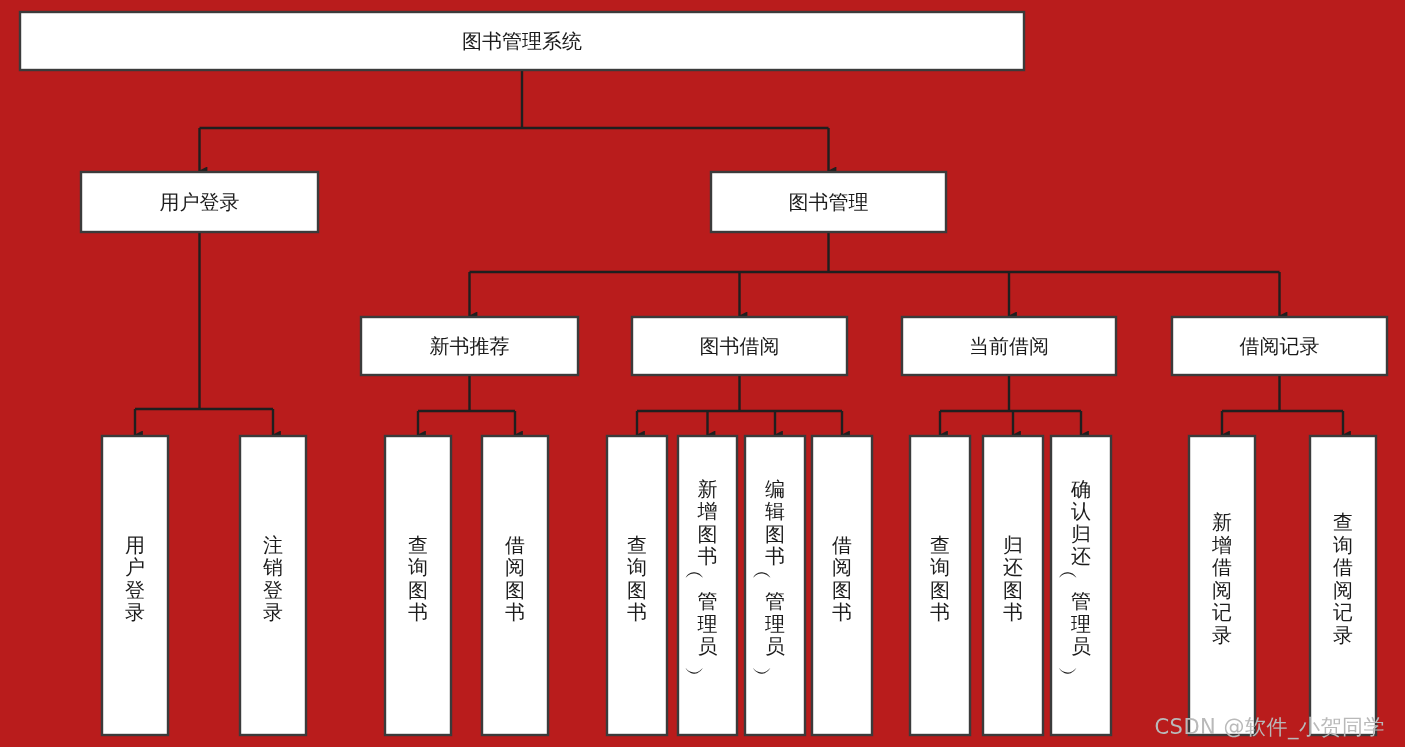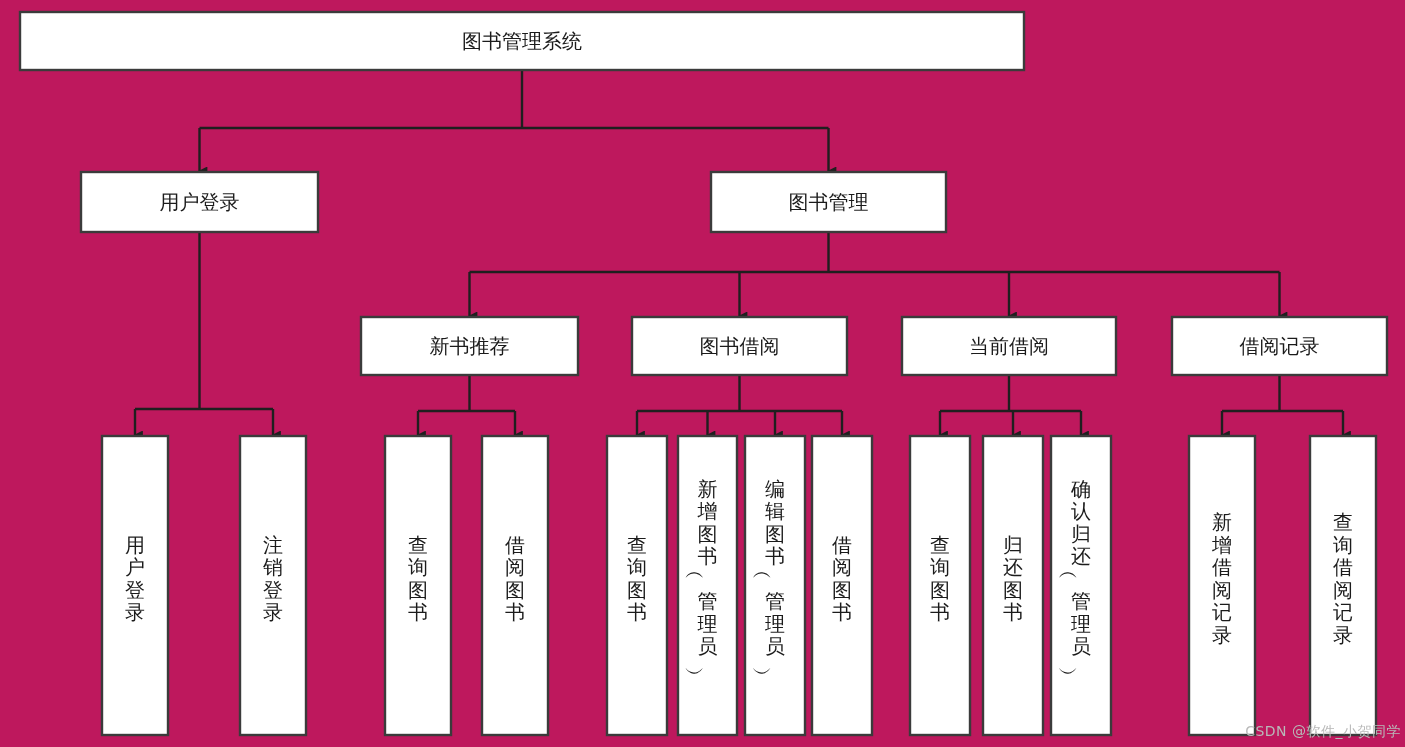--- a/index.html
+++ b/index.html
@@ -10,21 +10,21 @@
   body {
     width: 1405px;
     height: 747px;
     font-family: "DejaVu Sans", "Liberation Sans", sans-serif;
     overflow: hidden;
   }
   #diagram-root {
     position: relative;
     width: 1405px;
     height: 747px;
-    background: #be185d;
+    background: #b91c1c;
   }
   svg#tree-svg {
     position: absolute;
     left: 0;
     top: 0;
     width: 1405px;
     height: 747px;
     display: block;
   }
   .node-box {
@@ -50,24 +50,24 @@
     stroke-width: 2.4;
     fill: none;
     stroke-linecap: butt;
   }
   .arrow-head {
     fill: #1f1f1f;
     stroke: none;
   }
   .watermark {
     position: absolute;
-    right: 4px;
+    right: 20px;
     bottom: 6px;
     font-family: "DejaVu Sans", "Liberation Sans", sans-serif;
-    font-size: 14px;
+    font-size: 21px;
     color: #b9b9b9;
     letter-spacing: 0.5px;
     white-space: nowrap;
     user-select: none;
   }
 </style>
 </head>
 <body>
 
 <div id="diagram-root">

